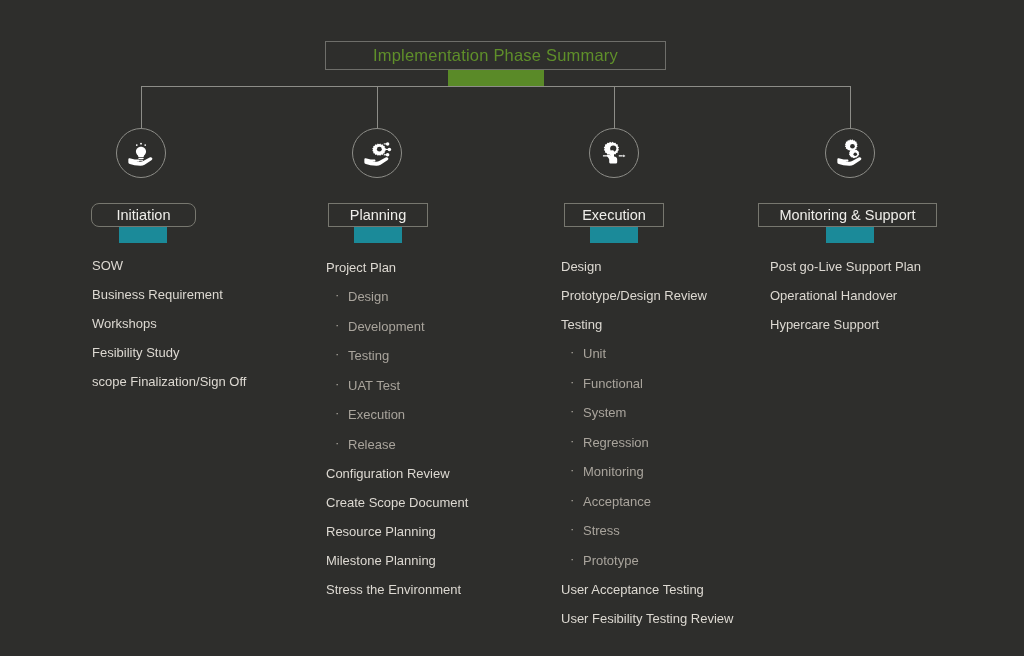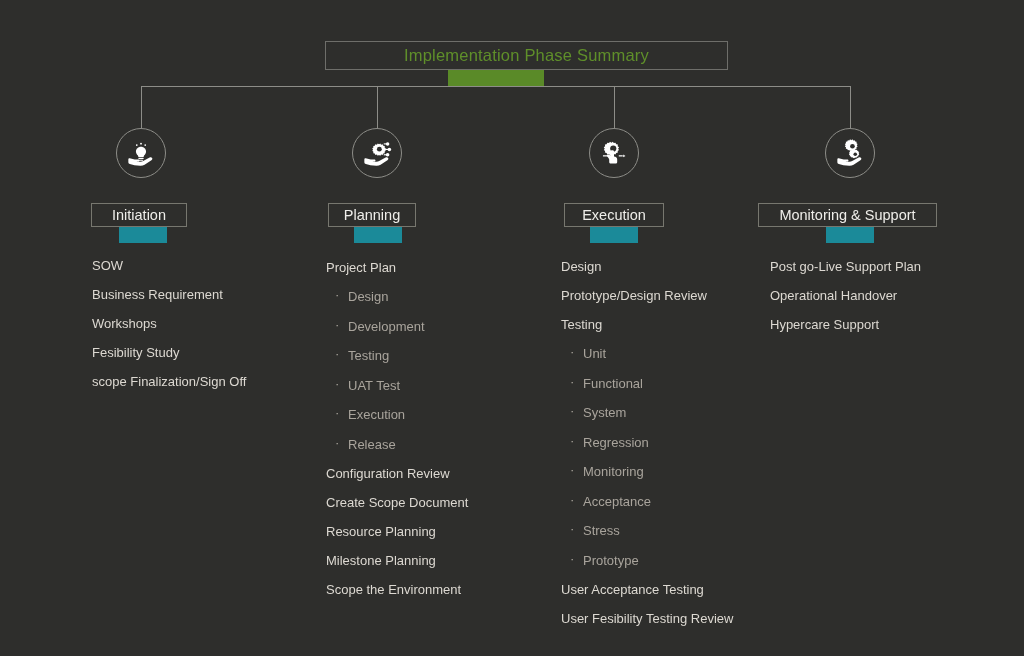--- a/index.html
+++ b/index.html
@@ -15,21 +15,21 @@
     font-family: "Liberation Sans", sans-serif;
     color: #e8e6e1;
     -webkit-font-smoothing: antialiased;
   }
 
   
   #title-box {
     position: absolute;
     left: 325px;
     top: 41px;
-    width: 403px;
+    width: 341px;
     height: 29px;
     border: 1px solid #6e6e6a;
     box-sizing: border-box;
     display: flex;
     align-items: center;
     justify-content: center;
   }
   #title-text {
     font-size: 16.5px;
     color: #5f8f2a;
@@ -143,21 +143,21 @@
       <circle cx="16" cy="6" r="1"></circle>
       <circle cx="11.5" cy="7.5" r="0.9"></circle>
       <circle cx="20.5" cy="7.5" r="0.9"></circle>
       <path d="M16 9.2c-3.0 0-5.4 2.3-5.4 5.1 0 1.9 1.1 3.2 1.9 4.1.4.5.6.9.6 1.4v.5h5.8v-.5c0-.5.2-.9.6-1.4.8-.9 1.9-2.2 1.9-4.1 0-2.8-2.4-5.1-5.4-5.1z"></path>
       <rect x="13.1" y="21" width="5.8" height="1.3" rx="0.6"></rect>
       <rect x="13.8" y="23.1" width="4.4" height="1.2" rx="0.6"></rect>
       <path d="M2.5 22.8c0-.8.7-1.3 1.5-1.1l5.3 1.2h3.9c.7 0 1.2.5 1.2 1.1s-.5 1.1-1.2 1.1H9.6c1.9.1 4.1.3 5.6.3 1.3 0 2.4-.4 3.6-1.1l6.4-3.6c1-.6 2.2-.2 2.7.7.4.8.1 1.8-.8 2.4l-7.3 4.6c-1.4.9-3 1.3-4.6 1.2l-6.2-.5-4.9-1.3c-.9-.2-1.6-1-1.6-1.9v-3.1z"></path>
     </svg>
   </div>
 
-  <div class="phase-box" style="left:91px; top:203px; width:96px;">
+  <div class="phase-box" style="left:91px; top:203px; width:105px;border-radius:8px;">
     <span class="phase-label">Initiation</span>
   </div>
   <div class="phase-underline" style="left:119px; top:227px;"></div>
 
   <div class="task-list" style="left:92px; top:259px;">
     <div class="task">SOW</div>
     <div class="task">Business Requirement</div>
     <div class="task">Workshops</div>
     <div class="task">Fesibility Study</div>
     <div class="task">scope Finalization/Sign Off</div>
@@ -173,38 +173,38 @@
       <circle cx="27.3" cy="6.3" r="1.9"></circle>
       <circle cx="29.2" cy="12.2" r="1.9"></circle>
       <circle cx="27.3" cy="17.9" r="1.9"></circle>
       <rect x="23.2" y="5.7" width="3.2" height="1.2"></rect>
       <rect x="24.6" y="11.6" width="3.6" height="1.2"></rect>
       <rect x="23.2" y="17.3" width="3.2" height="1.2"></rect>
       <path d="M2.5 22.8c0-.8.7-1.3 1.5-1.1l5.3 1.2h3.9c.7 0 1.2.5 1.2 1.1s-.5 1.1-1.2 1.1H9.6c1.9.1 4.1.3 5.6.3 1.3 0 2.4-.4 3.6-1.1l6.4-3.6c1-.6 2.2-.2 2.7.7.4.8.1 1.8-.8 2.4l-7.3 4.6c-1.4.9-3 1.3-4.6 1.2l-6.2-.5-4.9-1.3c-.9-.2-1.6-1-1.6-1.9v-3.1z"></path>
     </svg>
   </div>
 
-  <div class="phase-box" style="left:328px; top:203px; width:88px;">
+  <div class="phase-box" style="left:328px; top:203px; width:100px;">
     <span class="phase-label">Planning</span>
   </div>
   <div class="phase-underline" style="left:354px; top:227px;"></div>
 
   <div class="task-list" style="left:326px; top:261px;">
     <div class="task">Project Plan</div>
     <div class="task sub">Design</div>
     <div class="task sub">Development</div>
     <div class="task sub">Testing</div>
     <div class="task sub">UAT Test</div>
     <div class="task sub">Execution</div>
     <div class="task sub">Release</div>
     <div class="task">Configuration Review</div>
     <div class="task">Create Scope Document</div>
     <div class="task">Resource Planning</div>
     <div class="task">Milestone Planning</div>
-    <div class="task">Scope the Environment</div>
+    <div class="task">Stress the Environment</div>
   </div>
 </div>
 
 <div class="column">
 
   <div class="icon-circle" style="left:589px; top:128px;">
     <svg width="30" height="30" viewBox="0 0 32 32" fill="#ffffff">
       <path d="M15.8 5.6l1-1.8 1.9.5 1.1-1.6 1.7 1.1 1.6-1.1 1.1 1.6 1.9-.5 1 1.8 1.9.4-.3 1.9 1.6 1.1-1.1 1.7 1.1 1.6-1.6 1.1.3 1.9-1.9.4-1 1.8-1.9-.5-1.1 1.6-1.7-1.1-1.6 1.1-1.1-1.6-1.9.5-1-1.8-1.9-.4.3-1.9-1.6-1.1 1.1-1.6-1.1-1.7 1.6-1.1-.3-1.9z" transform="translate(-6.5 1.5) scale(0.92)"></path>
       <circle cx="15.2" cy="11.2" r="3.3" fill="#2e2e2c"></circle>
       <rect x="4.2" y="18.4" width="9.6" height="1.3"></rect>

